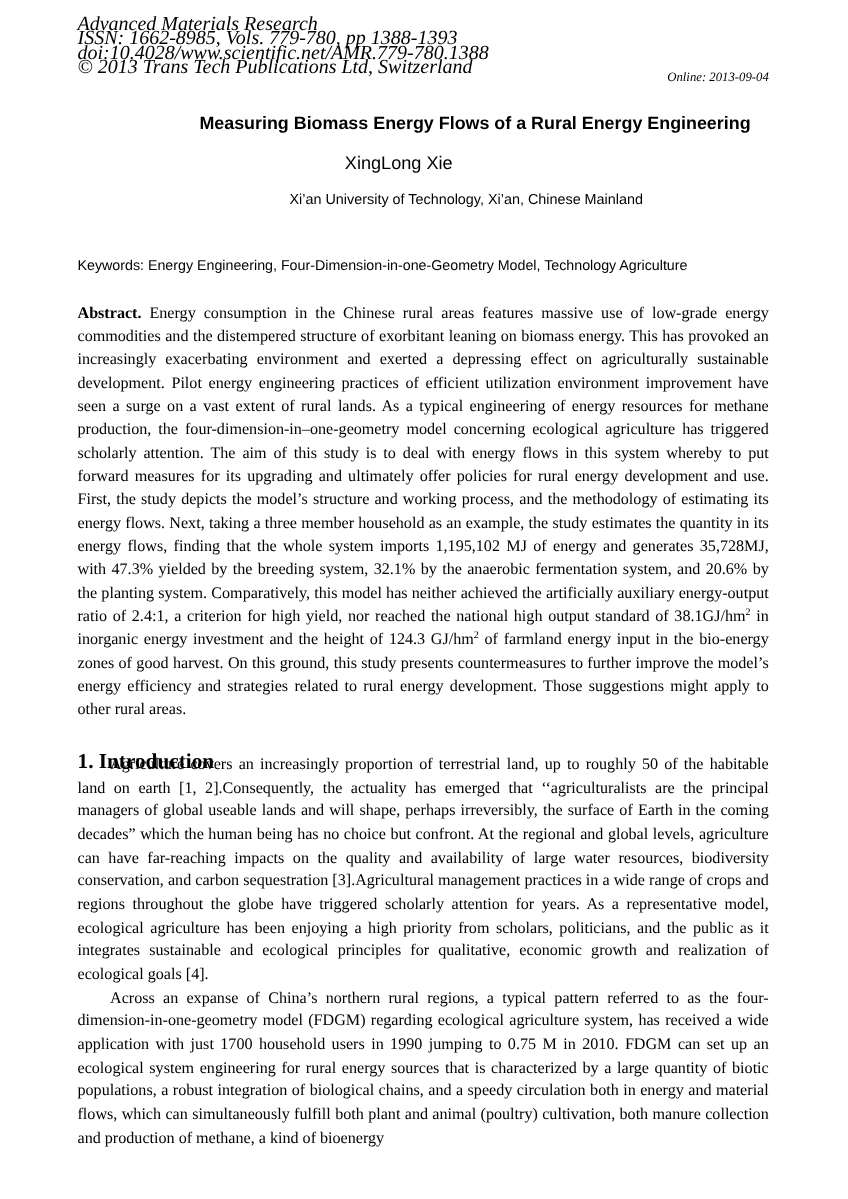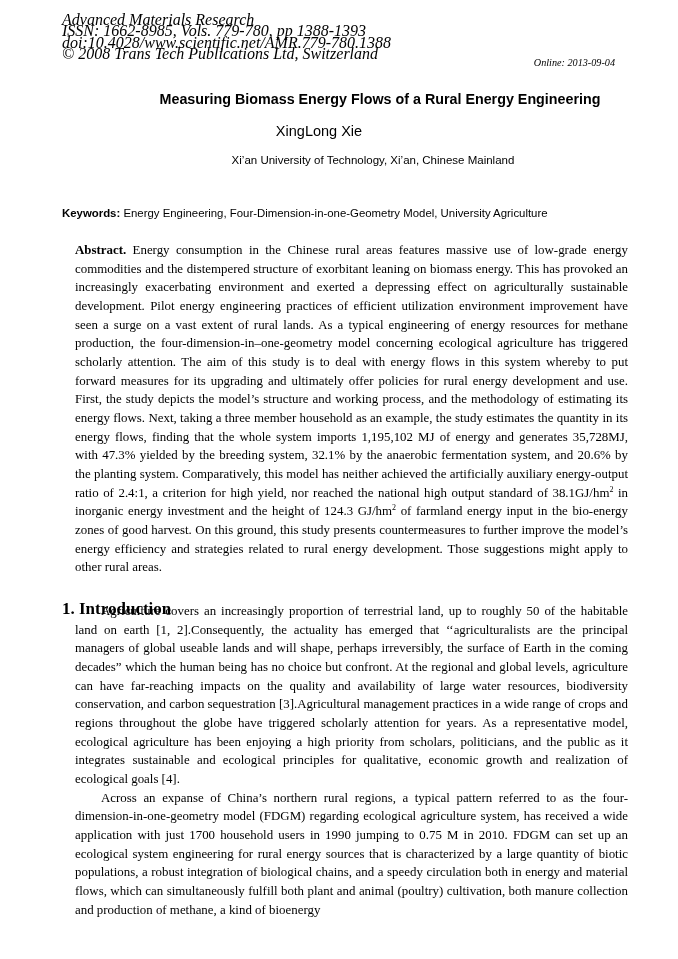--- a/index.html
+++ b/index.html
@@ -4,49 +4,49 @@
 <style>
   html, body { margin: 0; padding: 0; background: #ffffff; }
   body { width: 678px; height: 959px; position: relative; overflow: hidden; color: #000; }
   .hdr { position: absolute; top: 14px; left: 62px; font-family: Liberation Serif, serif; font-style: italic; font-size: 16px; line-height: 11.4px; }
   .hdr div { white-space: nowrap; }
   .online { position: absolute; top: 14px; right: 63px; font-family: "Liberation Serif", serif; font-style: italic; font-size: 10.2px; line-height: 11.4px; white-space: nowrap; margin-top: 43px; }
   .title { position: absolute; top: 91px; left: 0; width: 678px; text-align: center; font-family: "Liberation Sans", sans-serif; font-weight: bold; font-size: 14.3px; margin-left: 41px; }
   .author { position: absolute; top: 123px; left: 0; width: 638px; text-align: center; font-family: "Liberation Sans", sans-serif; font-size: 14.5px; }
   .affil { position: absolute; top: 152px; left: 0; width: 678px; text-align: center; font-family: "Liberation Sans", sans-serif; font-size: 11.5px; line-height: 17px; padding-left: 34px; }
   .keywords { position: absolute; top: 207px; left: 62px; width: 560px; font-family: "Liberation Sans", sans-serif; font-size: 11.4px; white-space: nowrap; }
-  .keywords b { font-weight: bold; }
-  .body { position: absolute; left: 75px; width: 553px; font-family: "Liberation Serif", serif; font-size: 12.9px; line-height: 18.65px; text-align: justify; }
+  .keywords b { font-weight: normal; }
+  .body { position: absolute; left: 62px; width: 553px; font-family: "Liberation Serif", serif; font-size: 12.9px; line-height: 18.65px; text-align: justify; }
   .abstract { top: 241px; }
   .abstract-label { font-weight: bold; }
   .sec { position: absolute; top: 599px; left: 62px; font-family: "Liberation Serif", serif; font-weight: bold; font-size: 17px; }
   .intro { top: 602px; }
   .intro p { margin: 0; text-indent: 26px; }
   sup { font-size: 8px; line-height: 0; vertical-align: 5px; }
 </style>
 </head>
 <body>
 
 <div class="hdr">
   <div>Advanced Materials Research</div>
   <div>ISSN: 1662-8985, Vols. 779-780, pp 1388-1393</div>
   <div>doi:10.4028/www.scientific.net/AMR.779-780.1388</div>
-  <div>© 2008 Trans Tech Publications Ltd, Switzerland</div>
+  <div>© 2013 Trans Tech Publications Ltd, Switzerland</div>
 </div>
 <div class="online">Online: 2013-09-04</div>
 
 <div class="title">Measuring Biomass Energy Flows of a Rural Energy Engineering</div>
 <div class="author">XingLong Xie</div>
 <div class="affil">
   <div>Xi’an University of Technology, Xi’an, Chinese Mainland</div>
 </div>
 
 <div class="keywords">
   <b>Keywords:</b>
-  <span>Energy Engineering, Four-Dimension-in-one-Geometry Model, University Agriculture</span>
+  <span>Energy Engineering, Four-Dimension-in-one-Geometry Model, Technology Agriculture</span>
 </div>
 
 <div class="body abstract">
   <span class="abstract-label">Abstract.</span>
   <span>Energy consumption in the Chinese rural areas features massive use of low-grade energy commodities and the distempered structure of exorbitant leaning on biomass energy. This has provoked an increasingly exacerbating environment and exerted a depressing effect on agriculturally sustainable development. Pilot energy engineering practices of efficient utilization environment improvement have seen a surge on a vast extent of rural lands. As a typical engineering of energy resources for methane production, the four-dimension-in–one-geometry model concerning ecological agriculture has triggered scholarly attention. The aim of this study is to deal with energy flows in this system whereby to put forward measures for its upgrading and ultimately offer policies for rural energy development and use. First, the study depicts the model’s structure and working process, and the methodology of estimating its energy flows. Next, taking a three member household as an example, the study estimates the quantity in its energy flows, finding that the whole system imports 1,195,102 MJ of energy and generates 35,728MJ, with 47.3% yielded by the breeding system, 32.1% by the anaerobic fermentation system, and 20.6% by the planting system. Comparatively, this model has neither achieved the artificially auxiliary energy-output ratio of 2.4:1, a criterion for high yield, nor reached the national high output standard of 38.1GJ/hm</span><sup>2</sup><span> in inorganic energy investment and the height of 124.3 GJ/hm</span><sup>2</sup><span> of farmland energy input in the bio-energy zones of good harvest. On this ground, this study presents countermeasures to further improve the model’s energy efficiency and strategies related to rural energy development. Those suggestions might apply to other rural areas.</span>
 </div>
 
 <div class="sec">1. Introduction</div>
 
 <div class="body intro">

